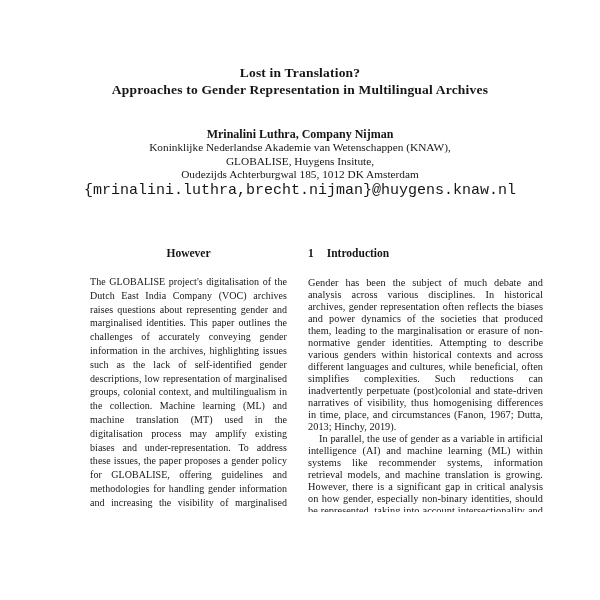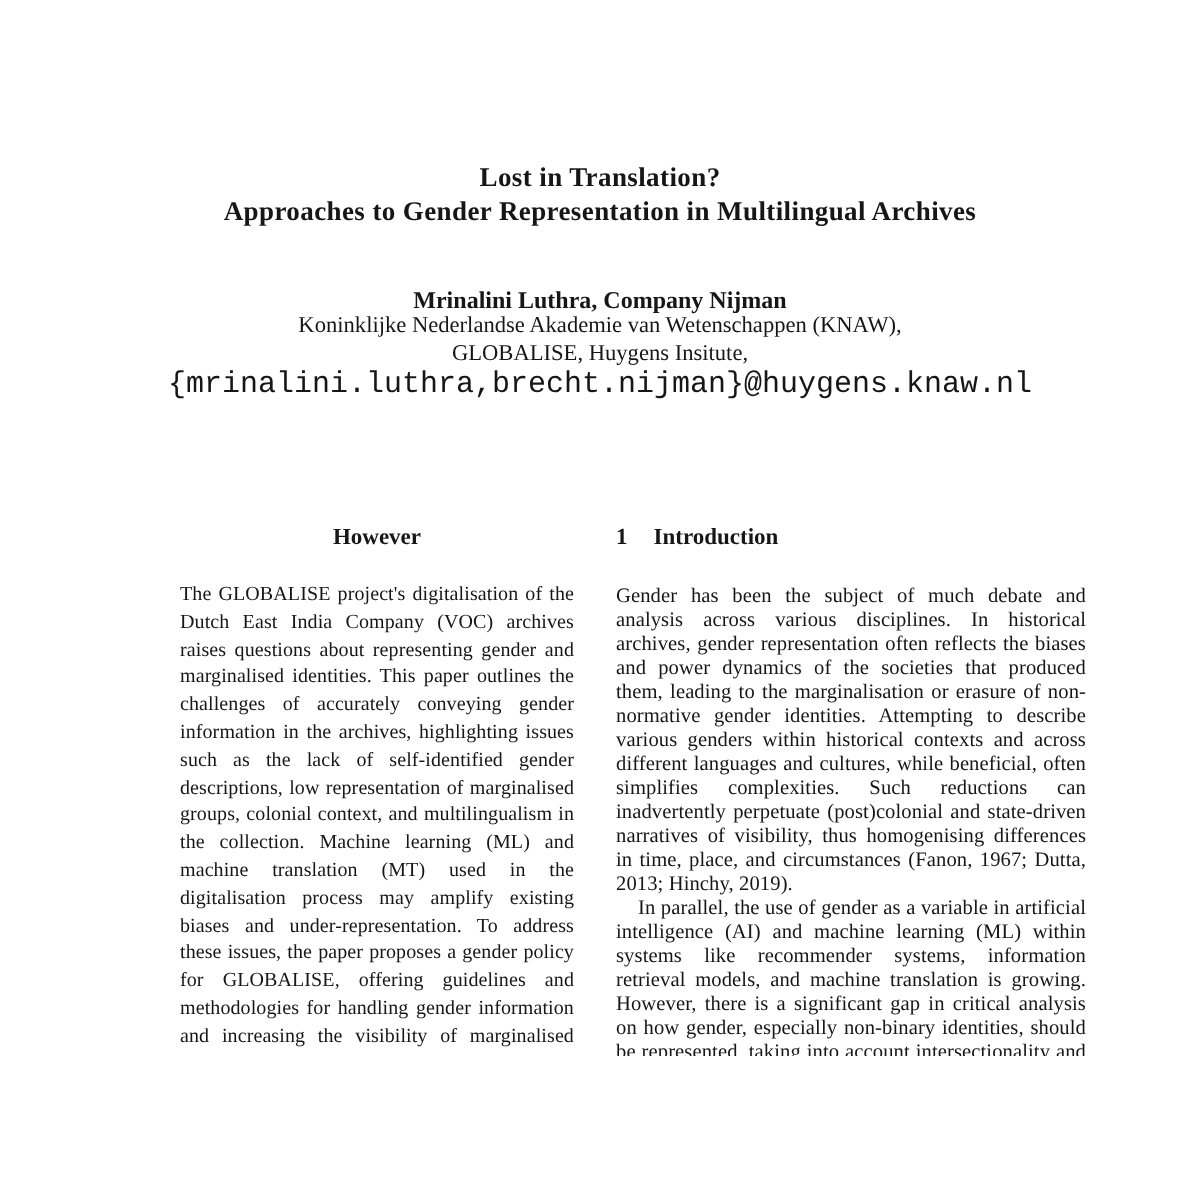--- a/index.html
+++ b/index.html
@@ -4,21 +4,21 @@
 <style>
   * { margin: 0; padding: 0; box-sizing: border-box; }
   html, body { background: #ffffff; }
   .page {
     position: relative;
     width: 600px; height: 512px;
     background: #ffffff;
     overflow: hidden;
     font-family: "Liberation Serif", serif;
     color: #161616;
-    margin: 16px auto;
+    margin: 0 auto;
   }
   .header {
     position: absolute;
     top: 64px; left: 0; width: 600px;
     text-align: center;
   }
   .title-line {
     font-size: 13.5px;
     font-weight: bold;
     line-height: 17px;
@@ -92,20 +92,21 @@
 <body>
 
 <div class="page">
 
   <div class="header">
     <div class="title-line">Lost in Translation?</div>
     <div class="title-line">Approaches to Gender Representation in Multilingual Archives</div>
     <div class="authors">Mrinalini Luthra, Company Nijman</div>
     <div class="affil">Koninklijke Nederlandse Akademie van Wetenschappen (KNAW),</div>
     <div class="affil">GLOBALISE, Huygens Insitute,</div>
+    <div class="affil">Oudezijds Achterburgwal 185, 1012 DK Amsterdam</div>
     <div class="email">{mrinalini.luthra,brecht.nijman}@huygens.knaw.nl</div>
   </div>
 
   <div class="columns">
 
     <div class="col-left">
       <div class="abstract-block">
         <div class="abstract-heading">However</div>
         <div class="abstract-body">The GLOBALISE project's digitalisation of the Dutch East India Company (VOC) archives raises questions about representing gender and marginalised identities. This paper outlines the challenges of accurately conveying gender information in the archives, highlighting issues such as the lack of self-identified gender descriptions, low representation of marginalised groups, colonial context, and multilingualism in the collection. Machine learning (ML) and machine translation (MT) used in the digitalisation process may amplify existing biases and under-representation. To address these issues, the paper proposes a gender policy for GLOBALISE, offering guidelines and methodologies for handling gender information and increasing the visibility of marginalised identities. The policy contributes to discussions about representing gender and diversity in digital historical research, ML, and MT.</div>
       </div>

